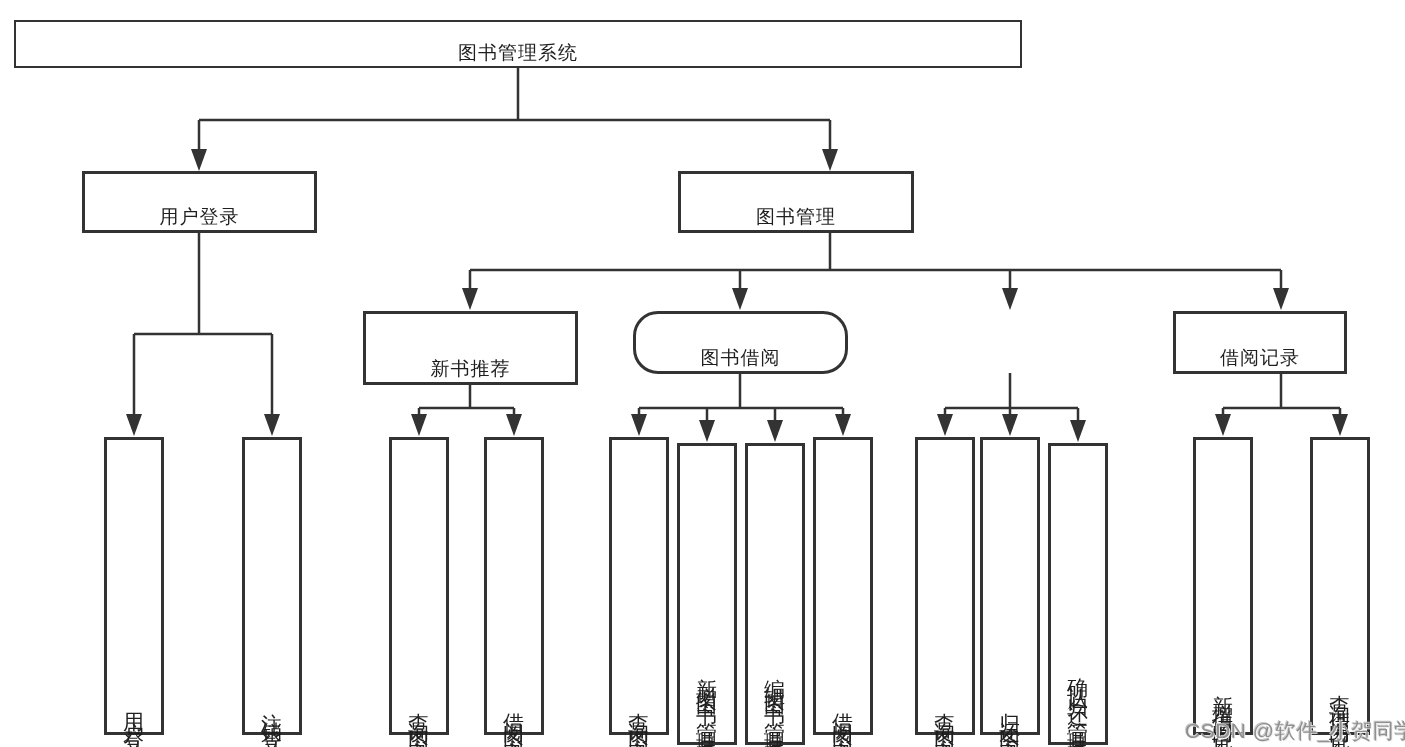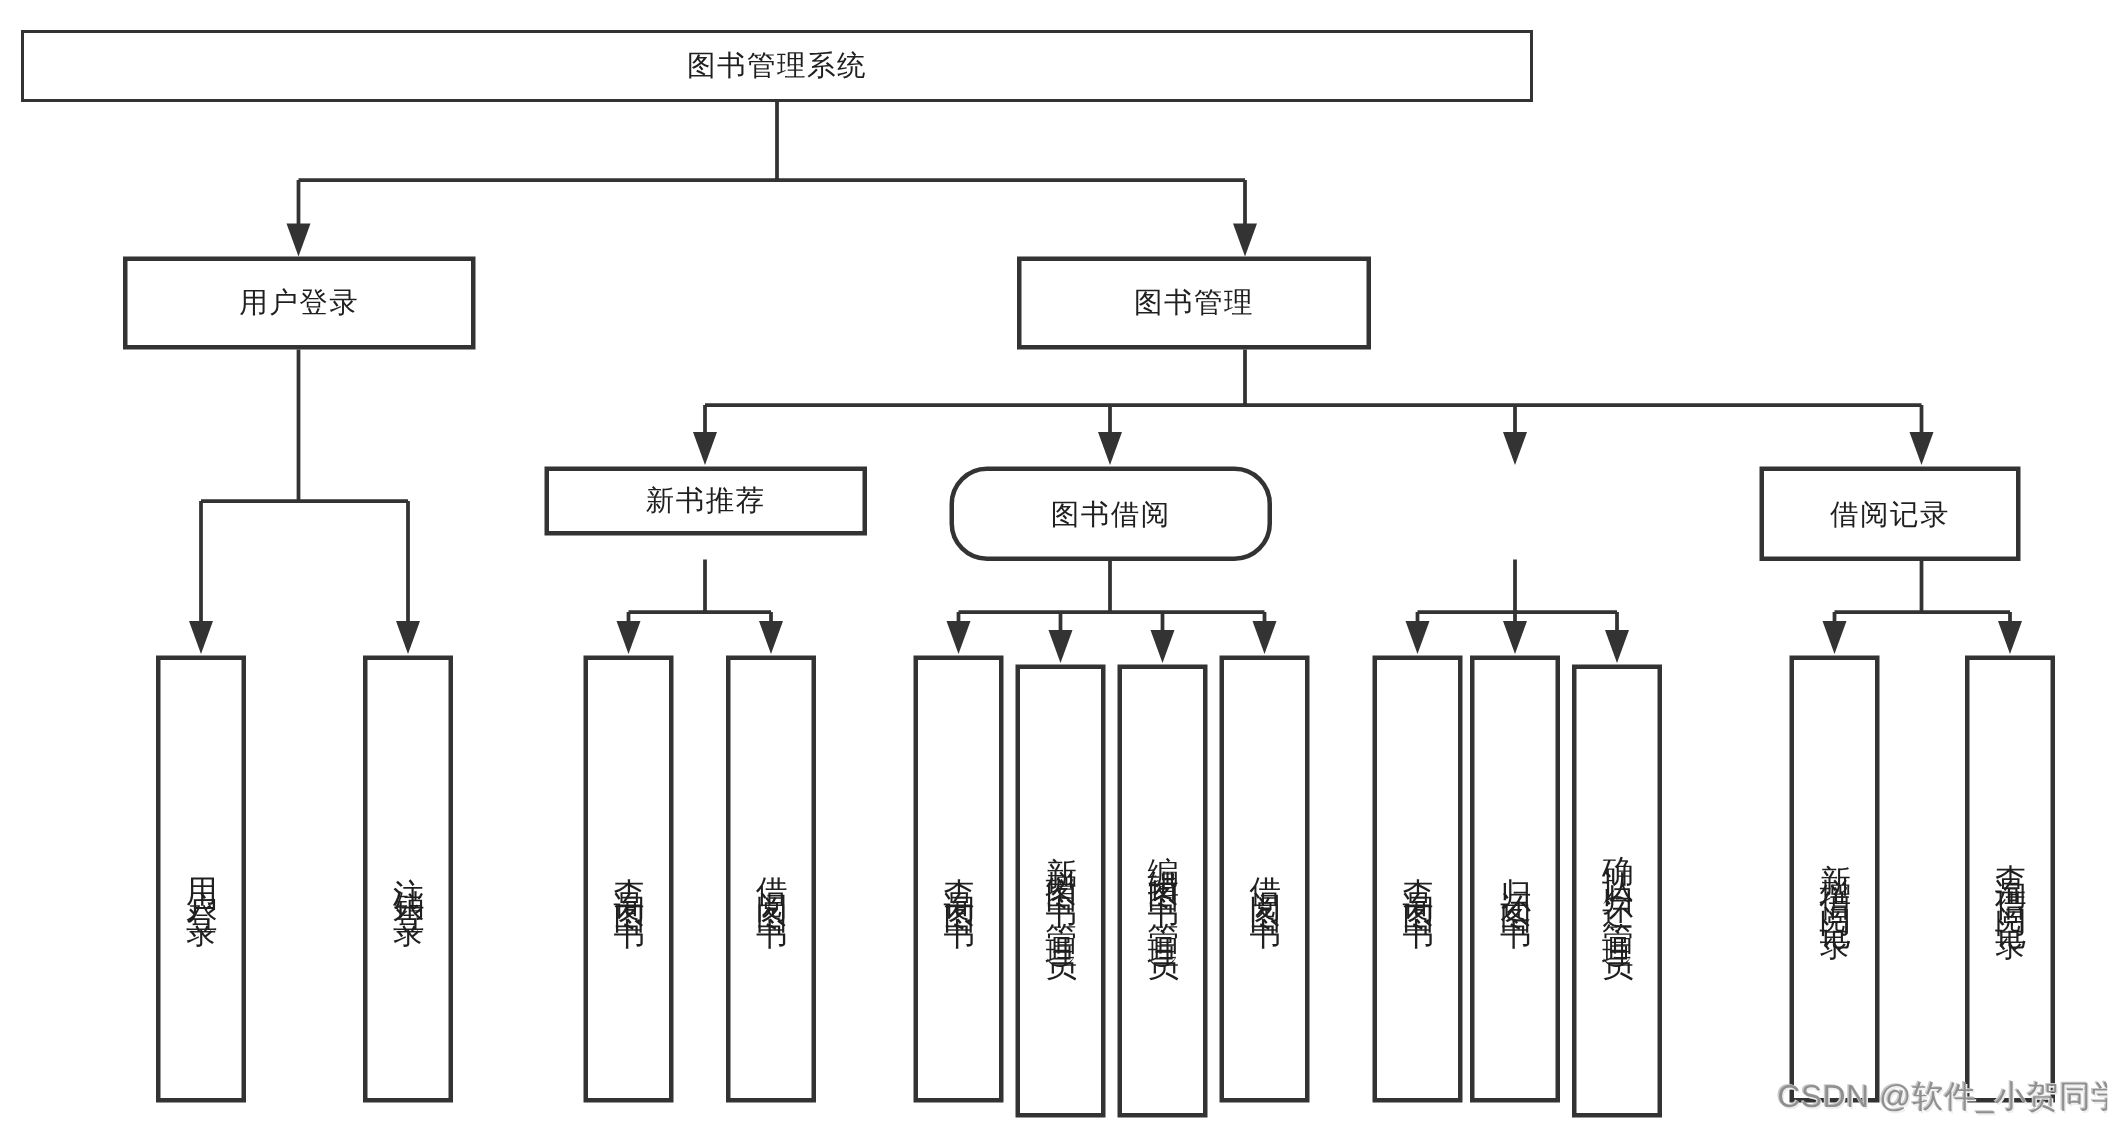--- a/index.html
+++ b/index.html
@@ -19,21 +19,21 @@
     position: absolute;
     left: 0; top: 0;
     z-index: 1;
   }
   .box {
     position: absolute;
     box-sizing: border-box;
     background: #ffffff;
     border: 3px solid #333333;
     display: flex;
-    align-items: center;
+    align-items: flex-end;
     justify-content: center;
     color: #1f1f1f;
     z-index: 2;
   }
   .box.root { border-width: 2px; }
   .h-label {
     font-size: 19px;
     letter-spacing: 1px;
     white-space: nowrap;
   }
@@ -107,21 +107,21 @@
     <span class="h-label">图书管理系统</span>
   </div>
 
   <div class="box" style="left:82px; top:171px; width:235px; height:62px;">
     <span class="h-label">用户登录</span>
   </div>
   <div class="box" style="left:678px; top:171px; width:236px; height:62px;">
     <span class="h-label">图书管理</span>
   </div>
 
-  <div class="box" style="left:363px; top:311px; width:215px; height:46px;">
+  <div class="box" style="left:363px; top:311px; width:215px; height:74px;">
     <span class="h-label">新书推荐</span>
   </div>
   <div class="box" style="left:633px; top:311px; width:215px; height:63px;border-radius:25px;">
     <span class="h-label">图书借阅</span>
   </div>
   <div class="box" style="left:1173px; top:311px; width:174px; height:63px;">
     <span class="h-label">借阅记录</span>
   </div>
 
   <div class="box" style="left:104px; top:437px; width:60px; height:298px;">

